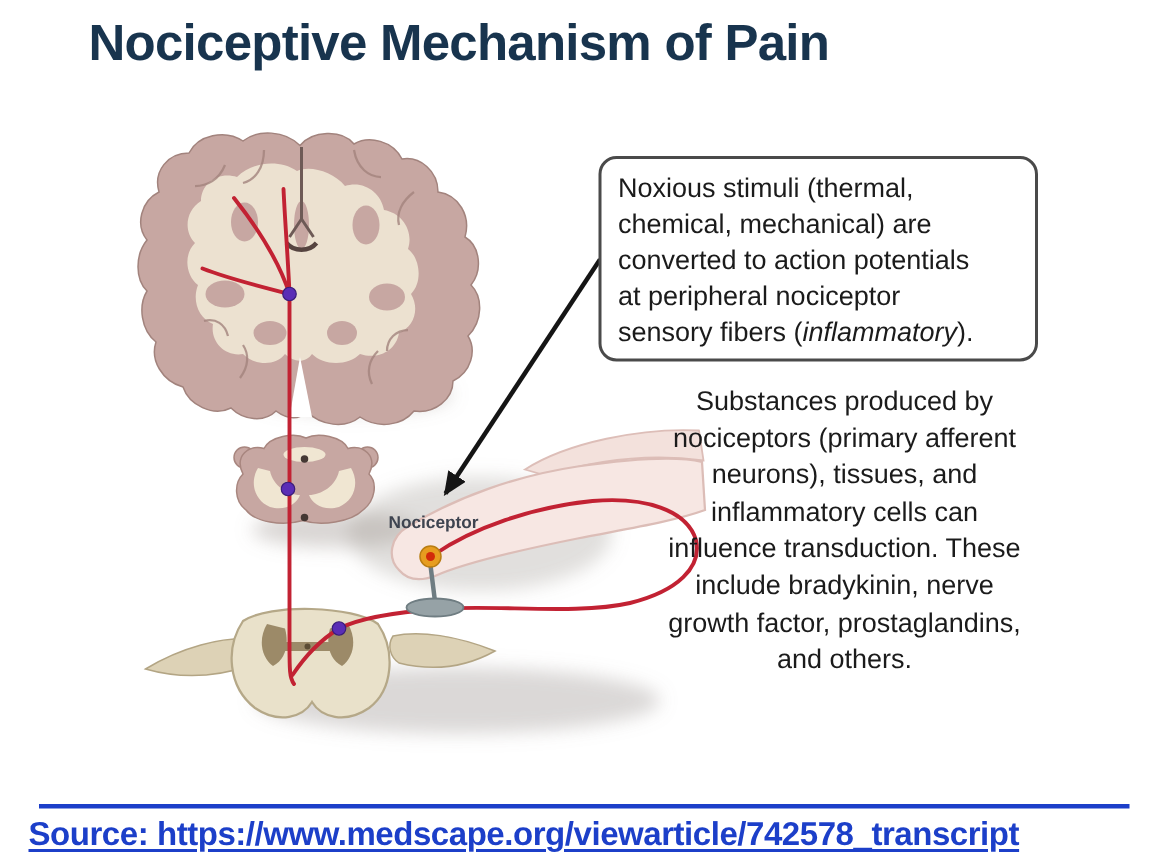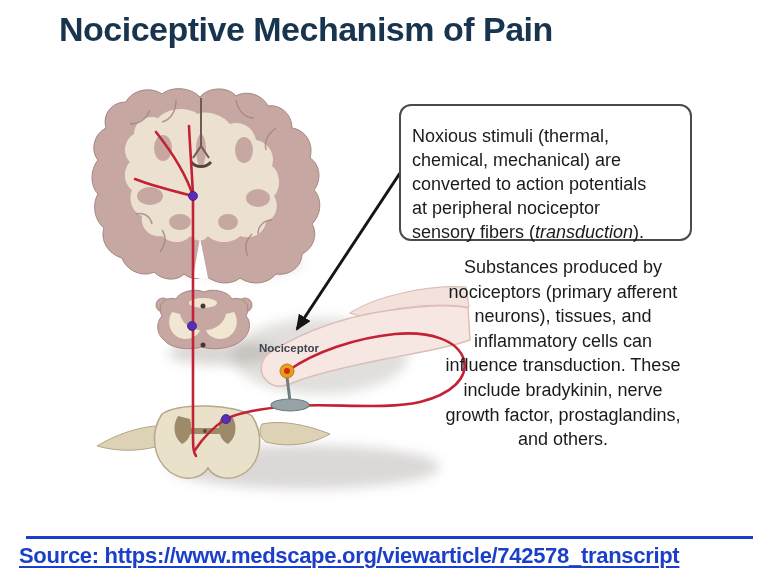--- a/index.html
+++ b/index.html
@@ -3,21 +3,21 @@
 <meta charset="utf-8">
 <style>
   html,body{margin:0;padding:0;background:#ffffff;}
   .slide{position:relative;width:768px;height:574px;background:#fff;overflow:hidden;
          font-family:"Liberation Sans", sans-serif;}
   .title{position:absolute;left:59px;top:10px;margin:0;font-size:34px;font-weight:bold;
          letter-spacing:-0.5px;color:var(--title-navy,#18344e);white-space:nowrap;text-align:center;}
   .art{position:absolute;left:0;top:0;width:768px;height:574px;}
   .callout{position:absolute;left:399px;top:104px;width:293px;height:137px;box-sizing:border-box;
            border:2px solid var(--callout-border,#4a4a4a);border-radius:12px;background:#fff;
-           padding:18px 9px 0 11px;font-size:18px;line-height:24px;color:var(--body-text,#1b1b1b);
+           padding:7px 9px 0 11px;font-size:18px;line-height:24px;color:var(--body-text,#1b1b1b);
            white-space:pre-line;}
   .callout em{font-style:italic;}
   .bodytext{position:absolute;left:408px;top:255px;width:310px;margin:0;font-size:18px;
             line-height:24.6px;color:var(--body-text,#1b1b1b);white-space:pre-line;text-align:center;}
   .citation{position:absolute;left:35px;top:507px;font-size:15.5px;color:#1e1e1e;white-space:nowrap;}
   .rule{position:absolute;left:26px;top:536px;width:727px;height:3px;
         background:var(--link-blue,#1c3fc9);}
   .source{position:absolute;left:19px;top:543px;font-size:22px;font-weight:bold;letter-spacing:-0.3px;
           color:var(--link-blue,#1c3fc9);text-decoration:underline;text-decoration-thickness:2px;
           text-underline-offset:3px;white-space:nowrap;cursor:pointer;}
@@ -134,21 +134,21 @@
 
     <line x1="400" y1="173" x2="297" y2="329" stroke="#151515" stroke-width="3" marker-end="url(#ah)"></line>
 
     <text class="lbl" x="289" y="352">Nociceptor</text>
   </svg>
 
   <div class="callout"><span>Noxious stimuli (thermal,
 chemical, mechanical) are
 converted to action potentials
 at peripheral nociceptor
-sensory fibers (</span><em>transduction</em><span>).</span></div>
+sensory fibers (</span><em>inflammatory</em><span>).</span></div>
 
   <p class="bodytext">Substances produced by
 nociceptors (primary afferent
 neurons), tissues, and
 inflammatory cells can
 influence transduction. These
 include bradykinin, nerve
 growth factor, prostaglandins,
 and others.</p>
 

